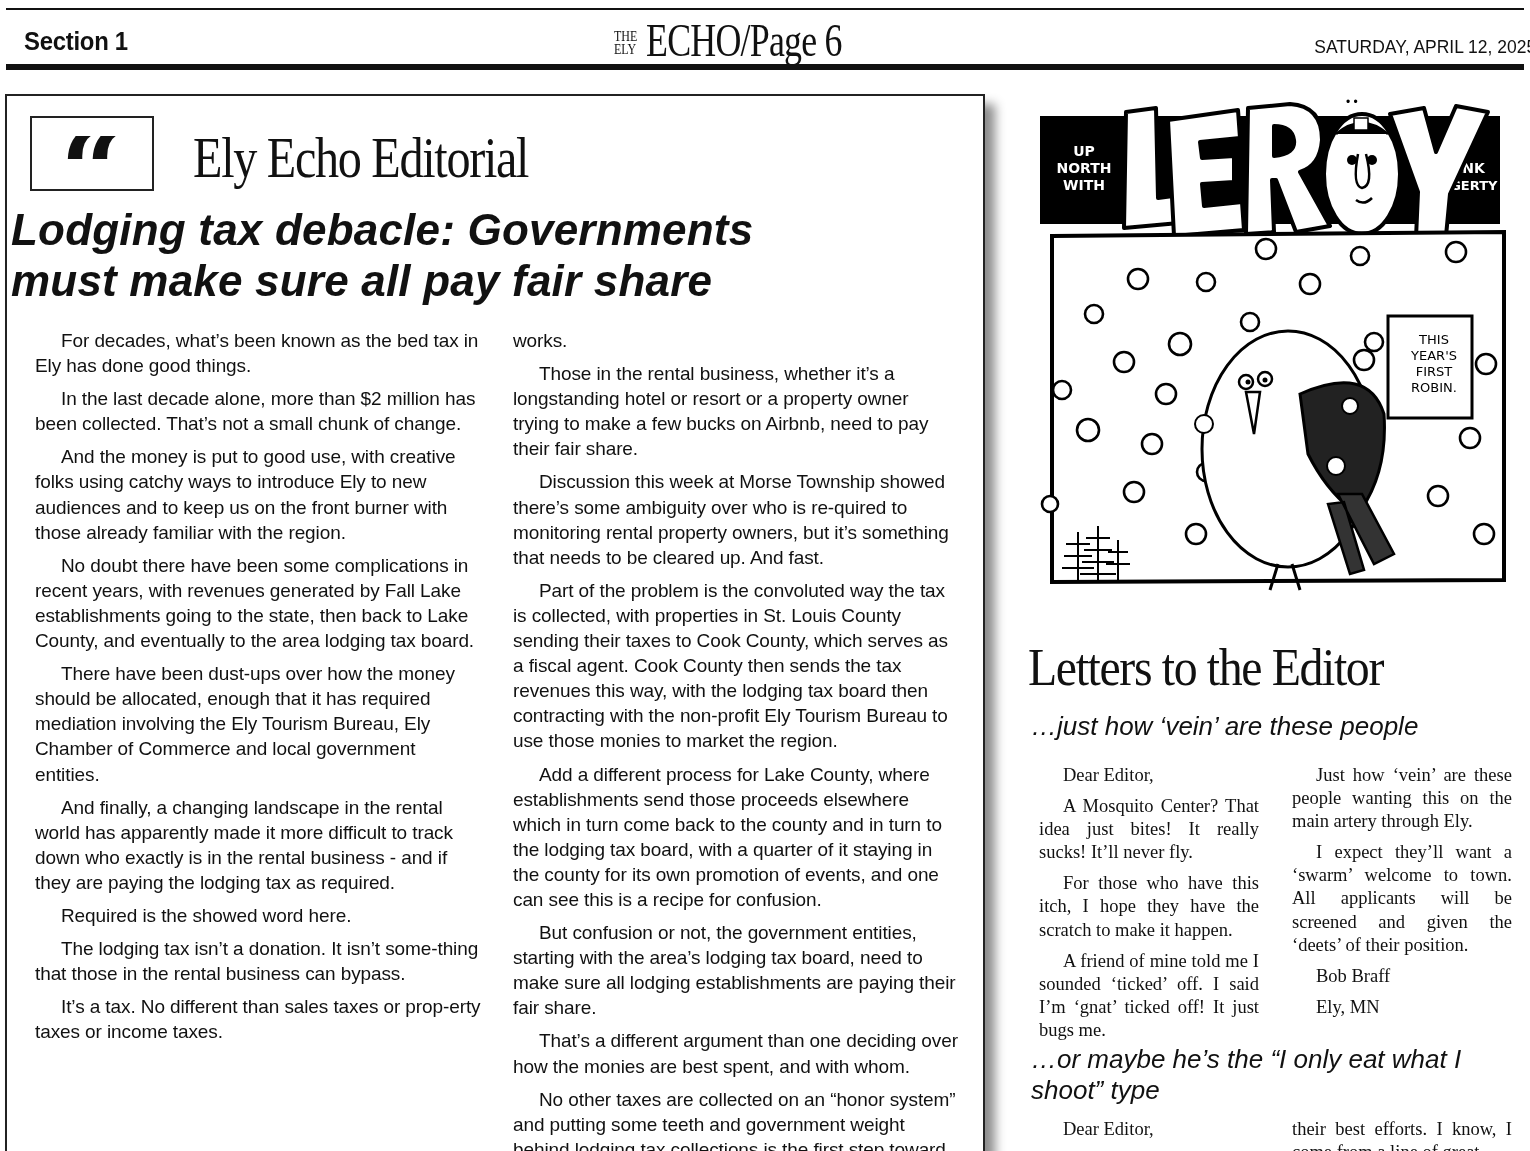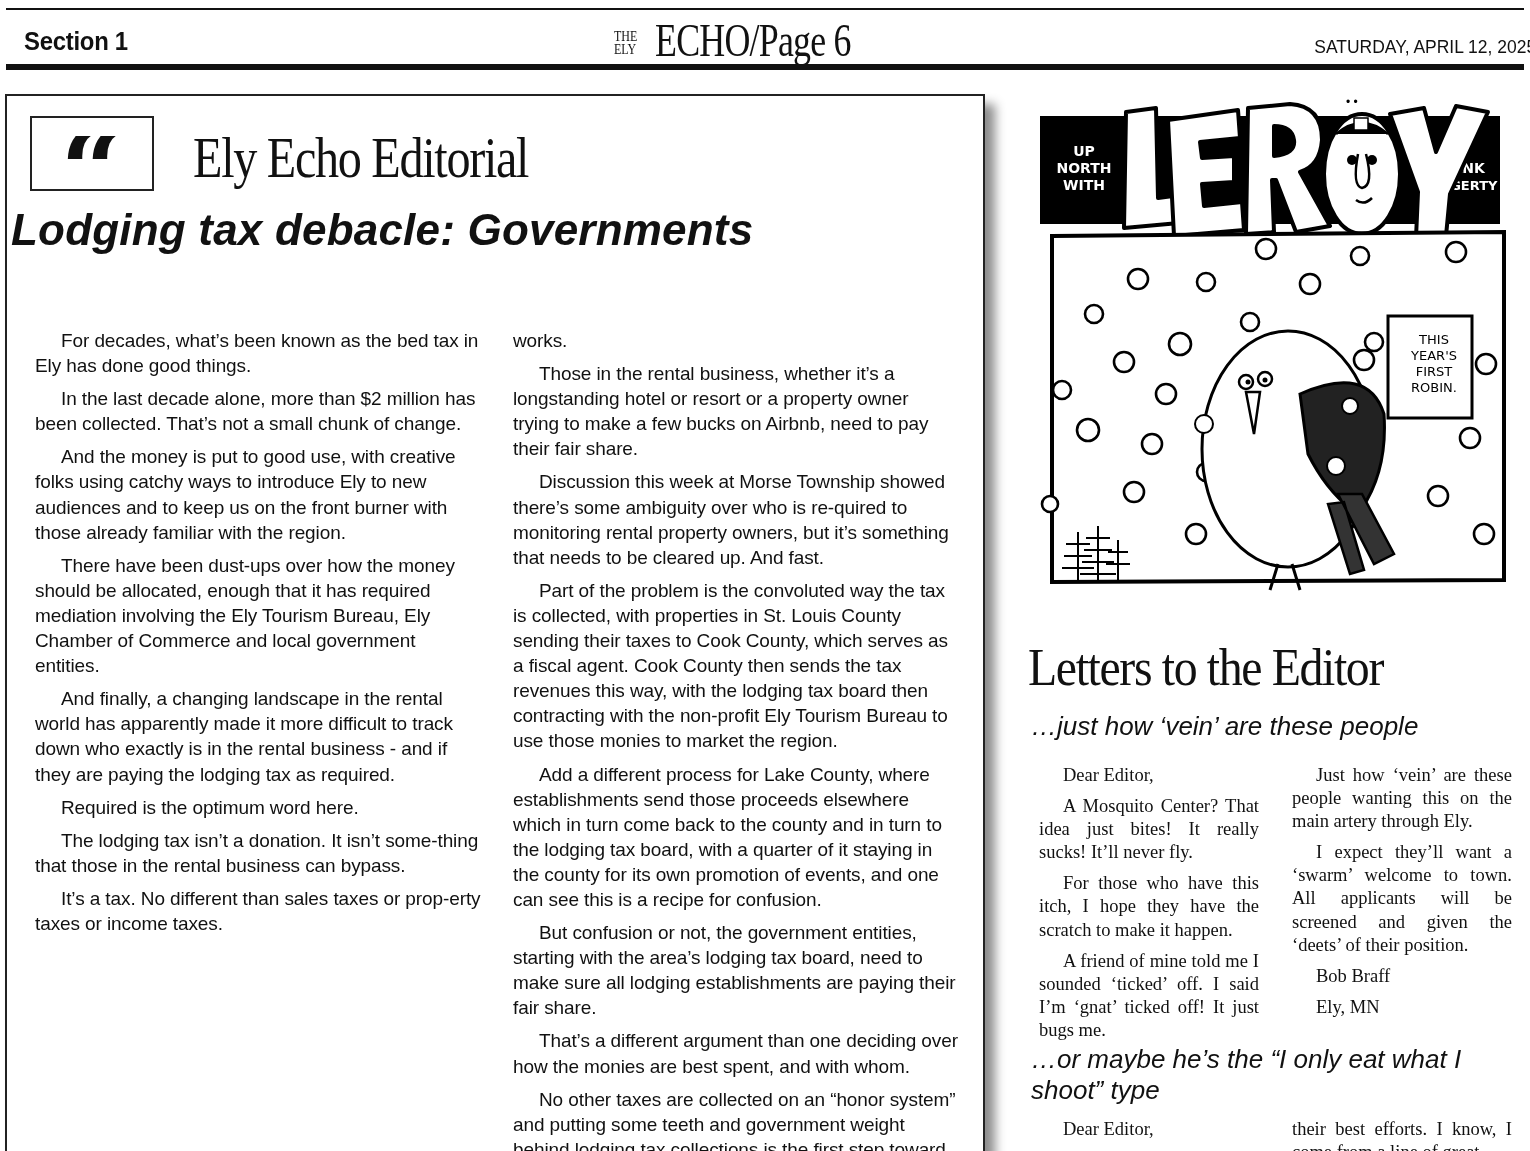--- a/index.html
+++ b/index.html
@@ -2,21 +2,21 @@
 <html><head>
 <meta charset="utf-8">
 <style>
   html, body { margin: 0; padding: 0; background: #fff; }
   body { width: 1530px; height: 1151px; overflow: hidden; position: relative; color: #111; font-family: "Liberation Sans", sans-serif; }
 
   
   .rule-top { position: absolute; left: 6px; top: 8px; width: 1518px; height: 2px; background: #111; }
   .masthead { position: absolute; left: 12px; top: 12px; width: 1530px; height: 52px; }
   .section-label { position: absolute; left: 12px; top: 14px; font-family: "Liberation Sans", sans-serif; font-weight: bold; font-size: 26px; letter-spacing: -0.3px; transform: scaleX(0.92); transform-origin: left; }
-  .paper-logo { position: absolute; left: 602px; top: 2px; height: 50px; display: flex; align-items: flex-end; font-family: "Liberation Serif", serif; gap: 9px; }
+  .paper-logo { position: absolute; left: 602px; top: 2px; height: 50px; display: flex; align-items: flex-end; font-family: "Liberation Serif", serif; }
   .logo-stack { display: flex; flex-direction: column; font-size: 15px; line-height: 13px; margin-right: 3px; margin-bottom: 8px; transform: scaleX(0.8); transform-origin: left bottom; }
   .logo-main { font-size: 46px; line-height: 46px; letter-spacing: -1px; transform: scaleX(0.78); transform-origin: left bottom; white-space: nowrap; }
   .issue-date { position: absolute; right: 6px; top: 24px; font-size: 19px; letter-spacing: 0px; transform: scaleX(0.92); transform-origin: right; }
   .rule-bottom { position: absolute; left: 6px; top: 64px; width: 1518px; height: 6px; background: #111; }
 
   
   .editorial-box { position: absolute; left: 5px; top: 94px; width: 976px; height: 1080px; border: 2px solid #222; background: #fff; box-shadow: 10px 10px 10px rgba(0,0,0,0.45); }
   .quote-box { position: absolute; left: 23px; top: 20px; width: 120px; height: 71px; border: 2px solid #222; display: flex; align-items: center; justify-content: center; }
   .quote-glyph { font-family: "DejaVu Serif", serif; font-weight: bold; font-size: 110px; line-height: 70px; height: 64px; overflow: hidden; margin-top: 28px; }
   .editorial-label { position: absolute; left: 186px; top: 30px; font-family: "Liberation Serif", serif; font-size: 56px; letter-spacing: -1.5px; transform: scaleX(0.86); transform-origin: left; white-space: nowrap; }
@@ -58,29 +58,31 @@
 </header>
 <div class="rule-bottom"></div>
 
 <article class="editorial-box">
   <div class="quote-box">
     <span class="quote-glyph">“</span>
   </div>
   <div class="editorial-label">Ely Echo Editorial</div>
   <h1 class="headline" style="margin:0;">
     <span>Lodging tax debacle: Governments</span><br>
+    <span>must make sure all pay fair share</span>
   </h1>
   <div class="article-cols">
     <div class="col col-left">
       <p>For decades, what’s been known as the bed tax in Ely has done good things.</p>
       <p>In the last decade alone, more than $2 million has been collected. That’s not a small chunk of change.</p>
       <p>And the money is put to good use, with creative folks using catchy ways to introduce Ely to new audiences and to keep us on the front burner with those already familiar with the region.</p>
+      <p>No doubt there have been some complications in recent years, with revenues generated by Fall Lake establishments going to the state, then back to Lake County, and eventually to the area lodging tax board.</p>
       <p>There have been dust-ups over how the money should be allocated, enough that it has required mediation involving the Ely Tourism Bureau, Ely Chamber of Commerce and local government entities.</p>
       <p>And finally, a changing landscape in the rental world has apparently made it more difficult to track down who exactly is in the rental business - and if they are paying the lodging tax as required.</p>
-      <p>Required is the optimum word here.</p>
+      <p>Required is the showed word here.</p>
       <p>The lodging tax isn’t a donation.  It isn’t some-thing that those in the rental business can bypass.</p>
       <p>It’s a tax. No different than sales taxes or prop-erty taxes or income taxes.</p>
     </div>
     <div class="col col-right">
       <p class="noindent">works.</p>
       <p>Those in the rental business, whether it’s a longstanding hotel or resort or a property owner trying to make a few bucks on Airbnb, need to pay their fair share.</p>
       <p>Discussion this week at Morse Township showed there’s some ambiguity over who is re-quired to monitoring rental property owners, but it’s something that needs to be cleared up. And fast.</p>
       <p>Part of the problem is the convoluted way the tax is collected, with properties in St. Louis County sending their taxes to Cook County, which serves as a fiscal agent.  Cook County then sends the tax revenues this way, with the lodging tax board then contracting with the non-profit Ely Tourism Bureau to use those monies to market the region.</p>
       <p>Add a different process for Lake County, where establishments send those proceeds elsewhere which in turn come back to the county and in turn to the lodging tax board, with a quarter of it staying in the county for its own promotion of events, and one can see this is a recipe for confusion.</p>
       <p>But confusion or not, the government entities, starting with the area’s lodging tax board, need to make sure all lodging establishments are paying their fair share.</p>

